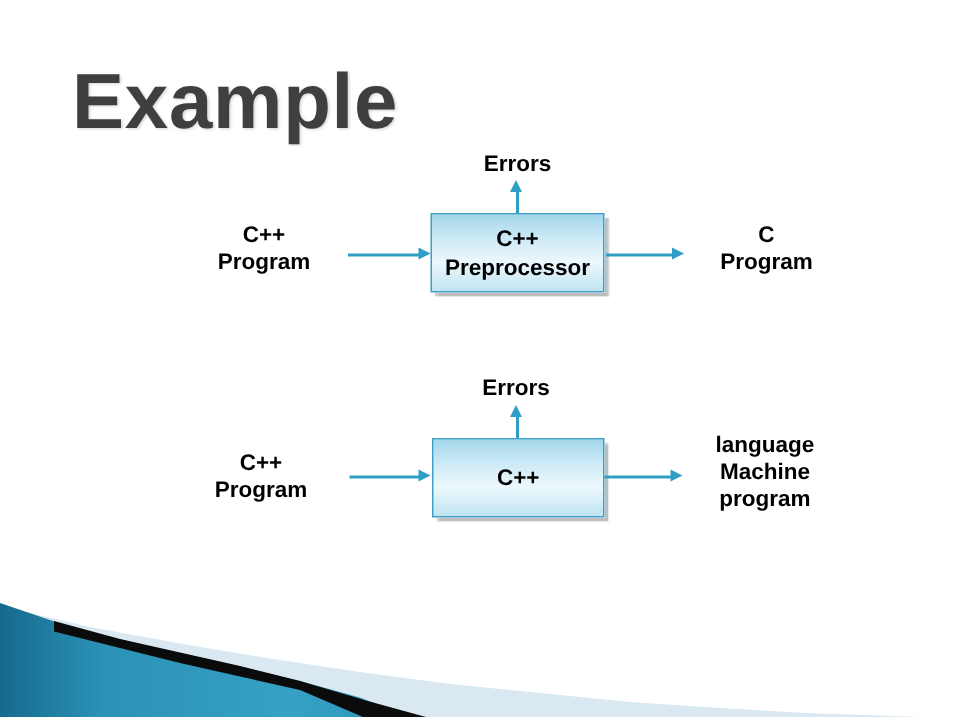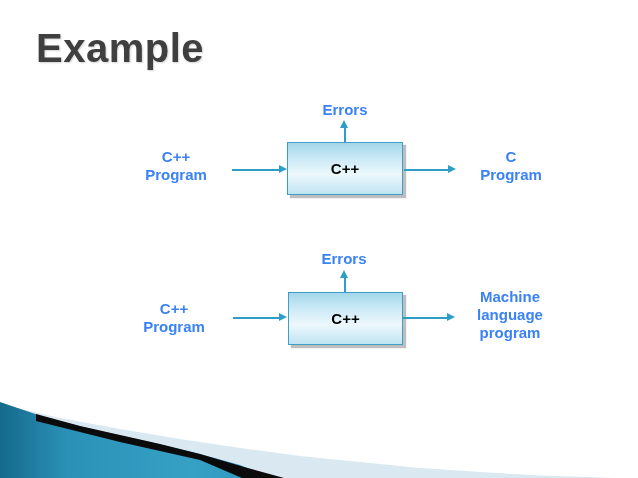--- a/index.html
+++ b/index.html
@@ -7,34 +7,34 @@
     position:relative;
     width:638px;height:478px;
     background:#ffffff;
     overflow:hidden;
     font-family:"Liberation Sans", sans-serif;
     margin:0 auto;
   }
   .title{
     position:absolute;
     left:36px;top:26px;
-    margin:0;
-    font-size:40px;
+    margin:12px;
+    font-size:52px;
     font-weight:bold;
     color:#3f3f3f;
     letter-spacing:0.5px;
     text-shadow:1px 1px 2px rgba(0,0,0,0.18);
   }
   .lbl{
     position:absolute;
     text-align:center;
     font-size:15px;
     line-height:18px;
     font-weight:bold;
-    color:#3b82f6;
+    color:#000000;
     white-space:nowrap;
   }
   .lbl span{display:block;}
   .fbox{
     position:absolute;
     box-sizing:border-box;
     border:1.6px solid #3e9ec5;
     background:linear-gradient(180deg,#a3d7ea 0%,#cbe9f6 30%,#edf8fc 62%,#bfe4f2 100%);
     box-shadow:3px 3px 1px rgba(125,125,125,0.5);
     display:flex;flex-direction:column;
@@ -83,20 +83,21 @@
       <span>Program</span>
     </div>
 
     <div class="harrow" style="left:232px;top:165px;width:55px;">
       <span class="hline"></span>
       <span class="hhead"></span>
     </div>
 
     <div class="fbox" style="left:287px;top:142px;width:116px;height:53px;">
       <span>C++</span>
+      <span>Preprocessor</span>
     </div>
 
     <div class="harrow" style="left:404px;top:165px;width:52px;">
       <span class="hline"></span>
       <span class="hhead"></span>
     </div>
 
     <div class="lbl" style="left:471px;top:148px;width:80px;">
       <span>C</span>
       <span>Program</span>
@@ -124,22 +125,22 @@
     <div class="fbox" style="left:288px;top:292px;width:115px;height:53px;">
       <span>C++</span>
     </div>
 
     <div class="harrow" style="left:403px;top:313px;width:52px;">
       <span class="hline"></span>
       <span class="hhead"></span>
     </div>
 
     <div class="lbl" style="left:470px;top:288px;width:80px;">
+      <span>language</span>
       <span>Machine</span>
-      <span>language</span>
       <span>program</span>
     </div>
   </section>
 
   <svg class="swoosh" width="638" height="80" viewBox="0 0 638 80" aria-hidden="true">
     <defs>
       <linearGradient id="tealg" x1="0" y1="0" x2="1" y2="0">
         <stop offset="0" stop-color="#156a8c"></stop>
         <stop offset="0.25" stop-color="#2b91b7"></stop>
         <stop offset="0.7" stop-color="#36a0c5"></stop>

